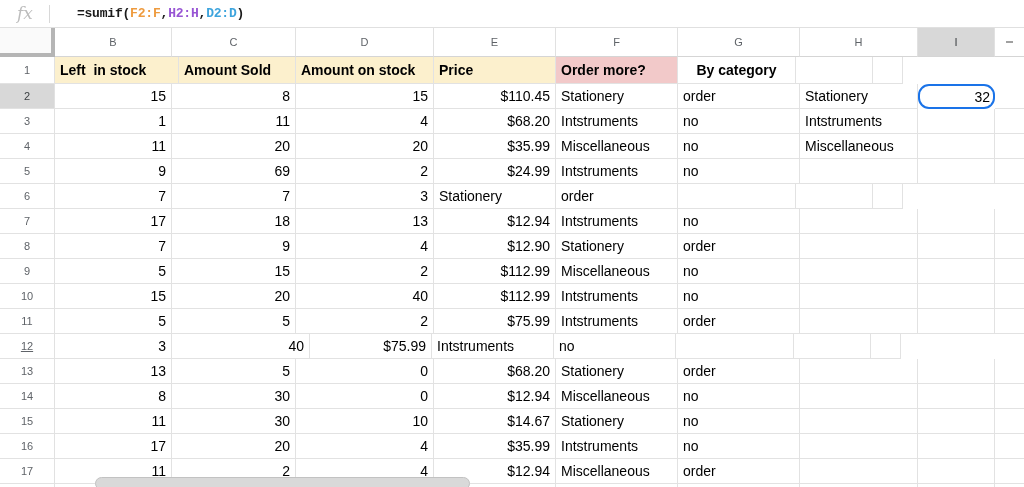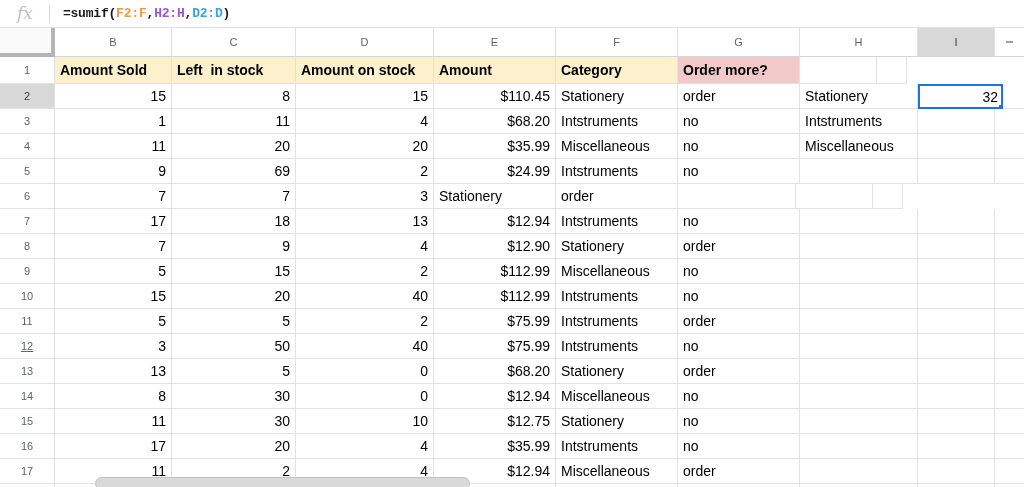--- a/index.html
+++ b/index.html
@@ -12,21 +12,21 @@
   .formula-bar{
     height:28px;display:flex;align-items:center;background:#fff;
     border-bottom:1px solid #e0e0e0;box-sizing:border-box;
   }
   .fx{
     font-family:"DejaVu Serif",serif;font-style:italic;
     color:#bdbdbd;font-size:17px;margin-left:17px;line-height:1;
   }
   .fdiv{width:1px;height:18px;background:#d8d8d8;margin-left:16px;}
   .formula{
-    margin-left:13px;font-family:"Liberation Mono","DejaVu Sans Mono",monospace;
+    margin-left:27px;font-family:"Liberation Mono","DejaVu Sans Mono",monospace;
     font-size:13px;font-weight:700;letter-spacing:-0.2px;white-space:pre;
   }
   
   .grid{position:absolute;top:28px;left:0;width:1024px;bottom:0;}
   .grow{display:flex;}
   .cell{
     box-sizing:border-box;flex-shrink:0;overflow:hidden;white-space:pre;
     border-right:1px solid #e2e2e2;border-bottom:1px solid #e2e2e2;
     font-size:14px;color:#000;display:flex;align-items:center;padding:0 5px;
     background:#fff;
@@ -79,39 +79,39 @@
       <div class="colhdr" style="width: 122px;">F</div>
       <div class="colhdr" style="width: 122px;">G</div>
       <div class="colhdr" style="width: 118px;">H</div>
       <div class="colhdr sel" style="width: 77px;">I</div>
       <div class="colhdr" style="width: 30px;">
         <div class="jdash"></div>
       </div>
     </div>
     <div class="grow r1" style="height: 27px;">
       <div class="rowhdr" style="height: 27px;">1</div>
+      <div class="cell" style="width: 124px; height: 27px; background: rgb(252, 240, 205);">Left  in stock</div>
       <div class="cell" style="width: 117px; height: 27px; background: rgb(252, 240, 205);">Amount Sold</div>
-      <div class="cell" style="width: 124px; height: 27px; background: rgb(252, 240, 205);">Left  in stock</div>
       <div class="cell" style="width: 138px; height: 27px; background: rgb(252, 240, 205);">Amount on stock</div>
-      <div class="cell" style="width: 122px; height: 27px; background: rgb(252, 240, 205);">Amount</div>
-      <div class="cell" style="width: 122px; height: 27px; background: rgb(252, 240, 205);">Category</div>
+      <div class="cell" style="width: 122px; height: 27px; background: rgb(252, 240, 205);">Price</div>
       <div class="cell" style="width: 122px; height: 27px; background: rgb(242, 201, 201);">Order more?</div>
+      <div class="cell ctr" style="width: 118px; height: 27px;">By category</div>
       <div class="cell" style="width: 77px; height: 27px;"></div>
       <div class="cell" style="width: 30px; height: 27px;"></div>
     </div>
     <div class="grow" style="height: 25px;">
       <div class="rowhdr sel" style="height: 25px;">2</div>
       <div class="cell num" style="width: 117px; height: 25px;">15</div>
       <div class="cell num" style="width: 124px; height: 25px;">8</div>
       <div class="cell num" style="width: 138px; height: 25px;">15</div>
       <div class="cell num" style="width: 122px; height: 25px;">$110.45</div>
       <div class="cell" style="width: 122px; height: 25px;">Stationery</div>
       <div class="cell" style="width: 122px; height: 25px;">order</div>
       <div class="cell" style="width: 118px; height: 25px;">Stationery</div>
-      <div class="cell num selected" style="width: 85px; height: 25px;">32<div class="handle"></div></div>
+      <div class="cell num selected" style="width: 77px; height: 25px; border-radius: 11px;">32<div class="handle"></div></div>
       <div class="cell" style="width: 30px; height: 25px;"></div>
     </div>
     <div class="grow" style="height: 25px;">
       <div class="rowhdr" style="height: 25px;">3</div>
       <div class="cell num" style="width: 117px; height: 25px;">1</div>
       <div class="cell num" style="width: 124px; height: 25px;">11</div>
       <div class="cell num" style="width: 138px; height: 25px;">4</div>
       <div class="cell num" style="width: 122px; height: 25px;">$68.20</div>
       <div class="cell" style="width: 122px; height: 25px;">Intstruments</div>
       <div class="cell" style="width: 122px; height: 25px;">no</div>
@@ -210,21 +210,20 @@
       <div class="cell num" style="width: 122px; height: 25px;">$75.99</div>
       <div class="cell" style="width: 122px; height: 25px;">Intstruments</div>
       <div class="cell" style="width: 122px; height: 25px;">order</div>
       <div class="cell" style="width: 118px; height: 25px;"></div>
       <div class="cell num" style="width: 77px; height: 25px;"></div>
       <div class="cell" style="width: 30px; height: 25px;"></div>
     </div>
     <div class="grow" style="height: 25px;">
       <div class="rowhdr" style="height: 25px; text-decoration: underline;">12</div>
       <div class="cell num" style="width: 117px; height: 25px;">3</div>
-      <div class="cell num" style="width: 124px; height: 25px;">50</div>
       <div class="cell num" style="width: 138px; height: 25px;">40</div>
       <div class="cell num" style="width: 122px; height: 25px;">$75.99</div>
       <div class="cell" style="width: 122px; height: 25px;">Intstruments</div>
       <div class="cell" style="width: 122px; height: 25px;">no</div>
       <div class="cell" style="width: 118px; height: 25px;"></div>
       <div class="cell num" style="width: 77px; height: 25px;"></div>
       <div class="cell" style="width: 30px; height: 25px;"></div>
     </div>
     <div class="grow" style="height: 25px;">
       <div class="rowhdr" style="height: 25px;">13</div>
@@ -248,21 +247,21 @@
       <div class="cell" style="width: 122px; height: 25px;">no</div>
       <div class="cell" style="width: 118px; height: 25px;"></div>
       <div class="cell num" style="width: 77px; height: 25px;"></div>
       <div class="cell" style="width: 30px; height: 25px;"></div>
     </div>
     <div class="grow" style="height: 25px;">
       <div class="rowhdr" style="height: 25px;">15</div>
       <div class="cell num" style="width: 117px; height: 25px;">11</div>
       <div class="cell num" style="width: 124px; height: 25px;">30</div>
       <div class="cell num" style="width: 138px; height: 25px;">10</div>
-      <div class="cell num" style="width: 122px; height: 25px;">$12.75</div>
+      <div class="cell num" style="width: 122px; height: 25px;">$14.67</div>
       <div class="cell" style="width: 122px; height: 25px;">Stationery</div>
       <div class="cell" style="width: 122px; height: 25px;">no</div>
       <div class="cell" style="width: 118px; height: 25px;"></div>
       <div class="cell num" style="width: 77px; height: 25px;"></div>
       <div class="cell" style="width: 30px; height: 25px;"></div>
     </div>
     <div class="grow" style="height: 25px;">
       <div class="rowhdr" style="height: 25px;">16</div>
       <div class="cell num" style="width: 117px; height: 25px;">17</div>
       <div class="cell num" style="width: 124px; height: 25px;">20</div>

